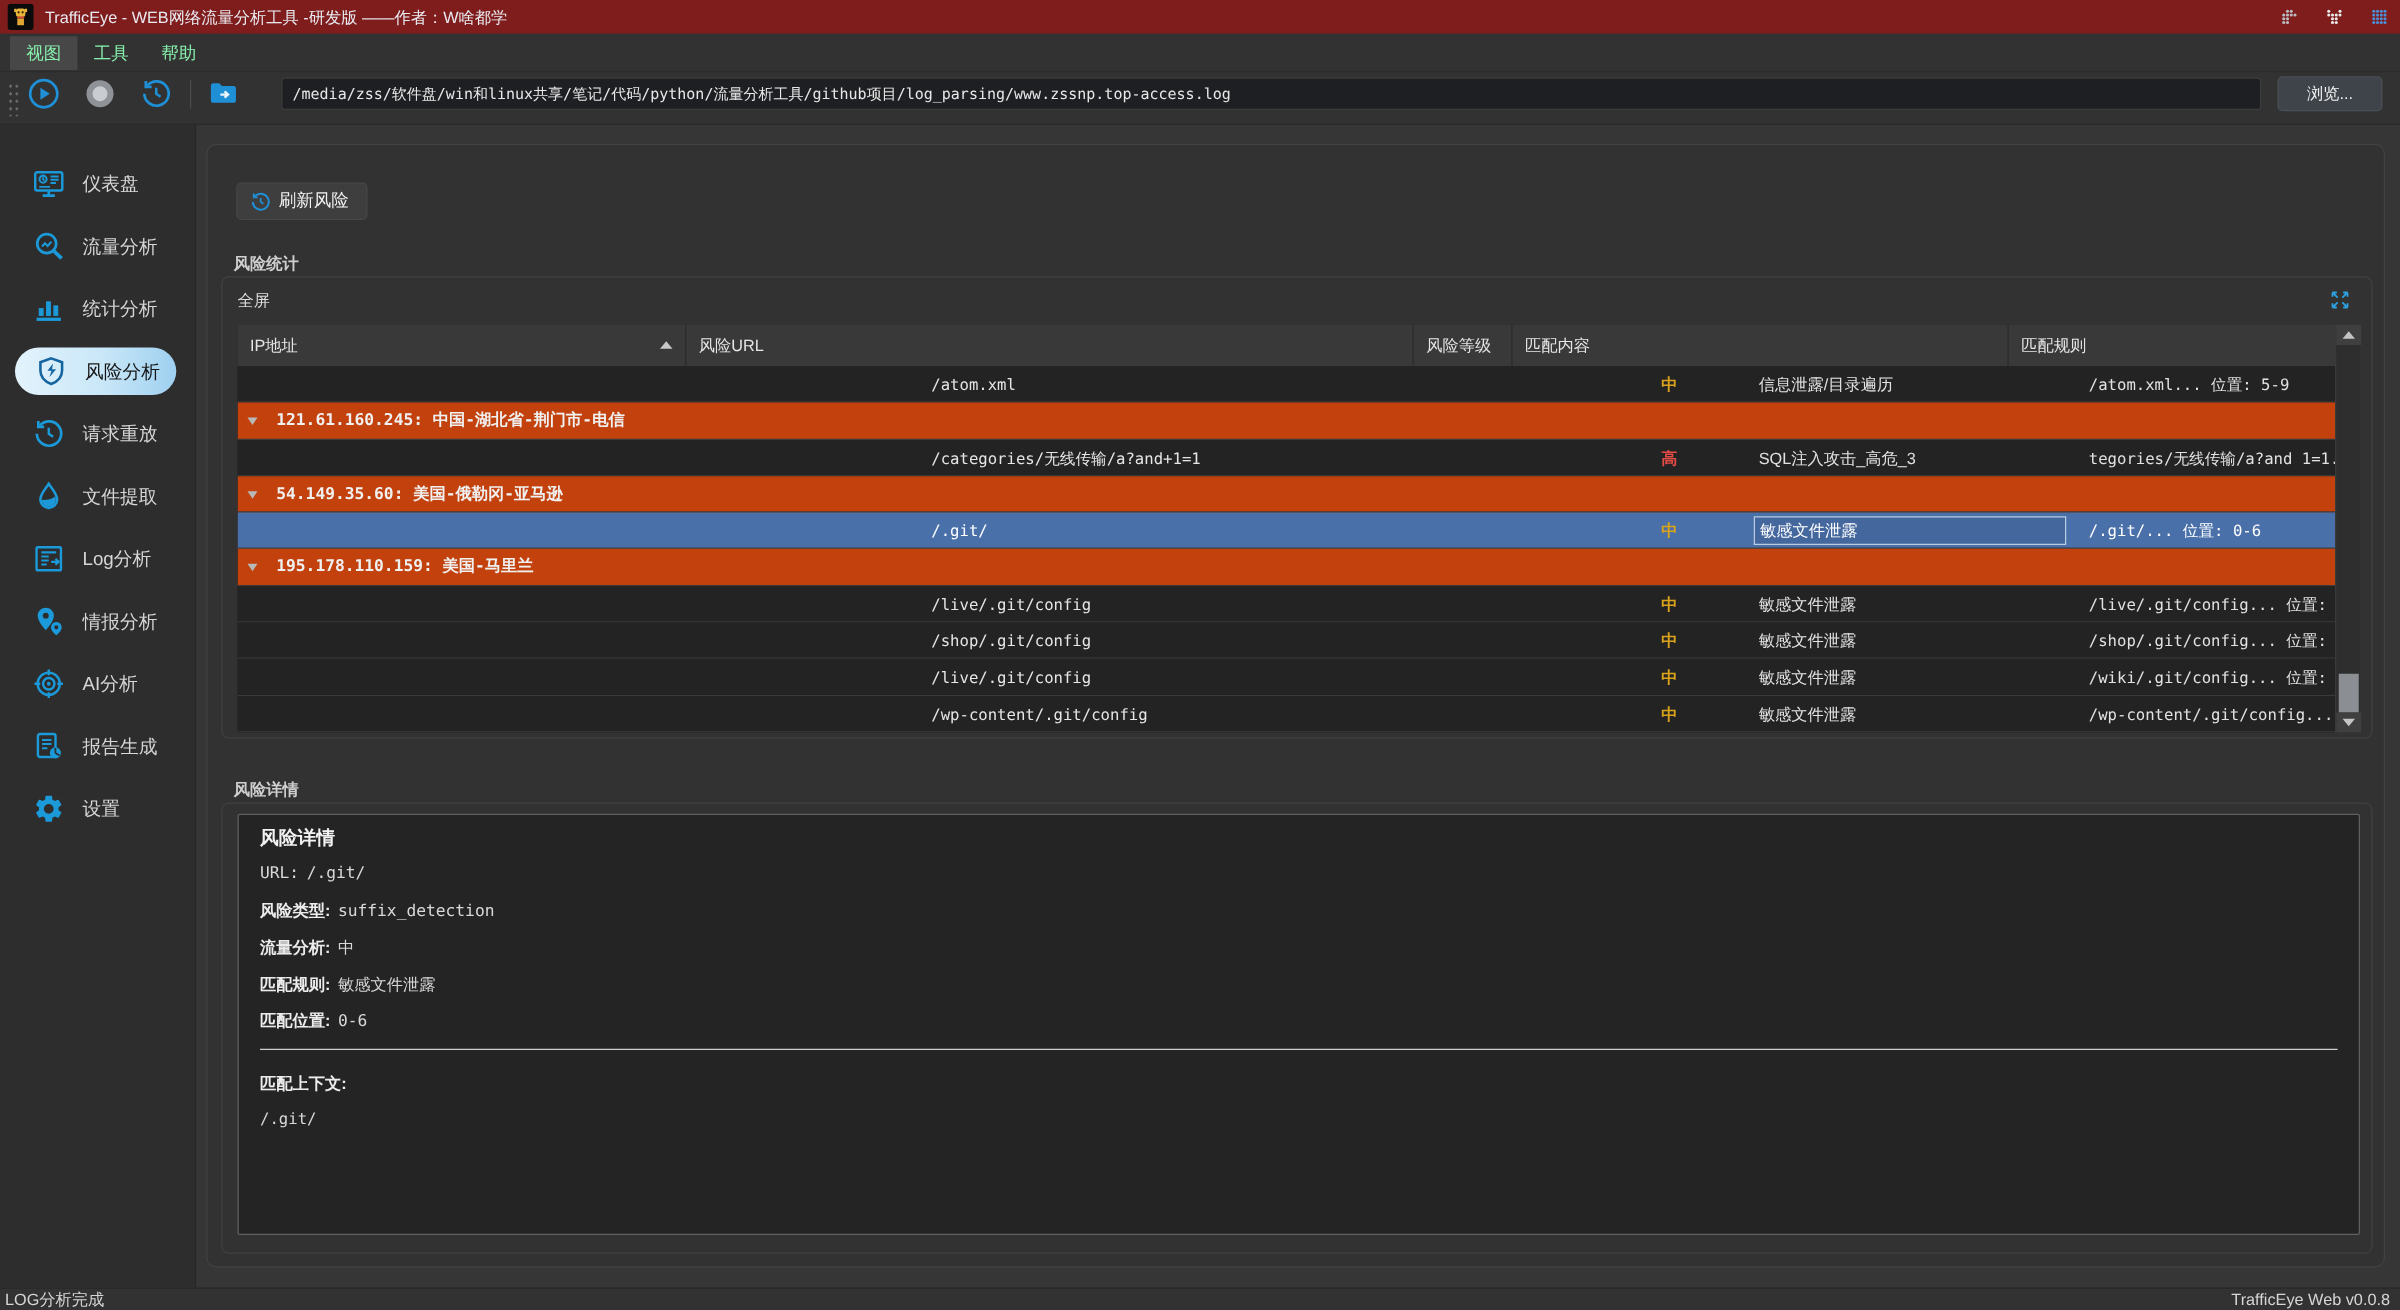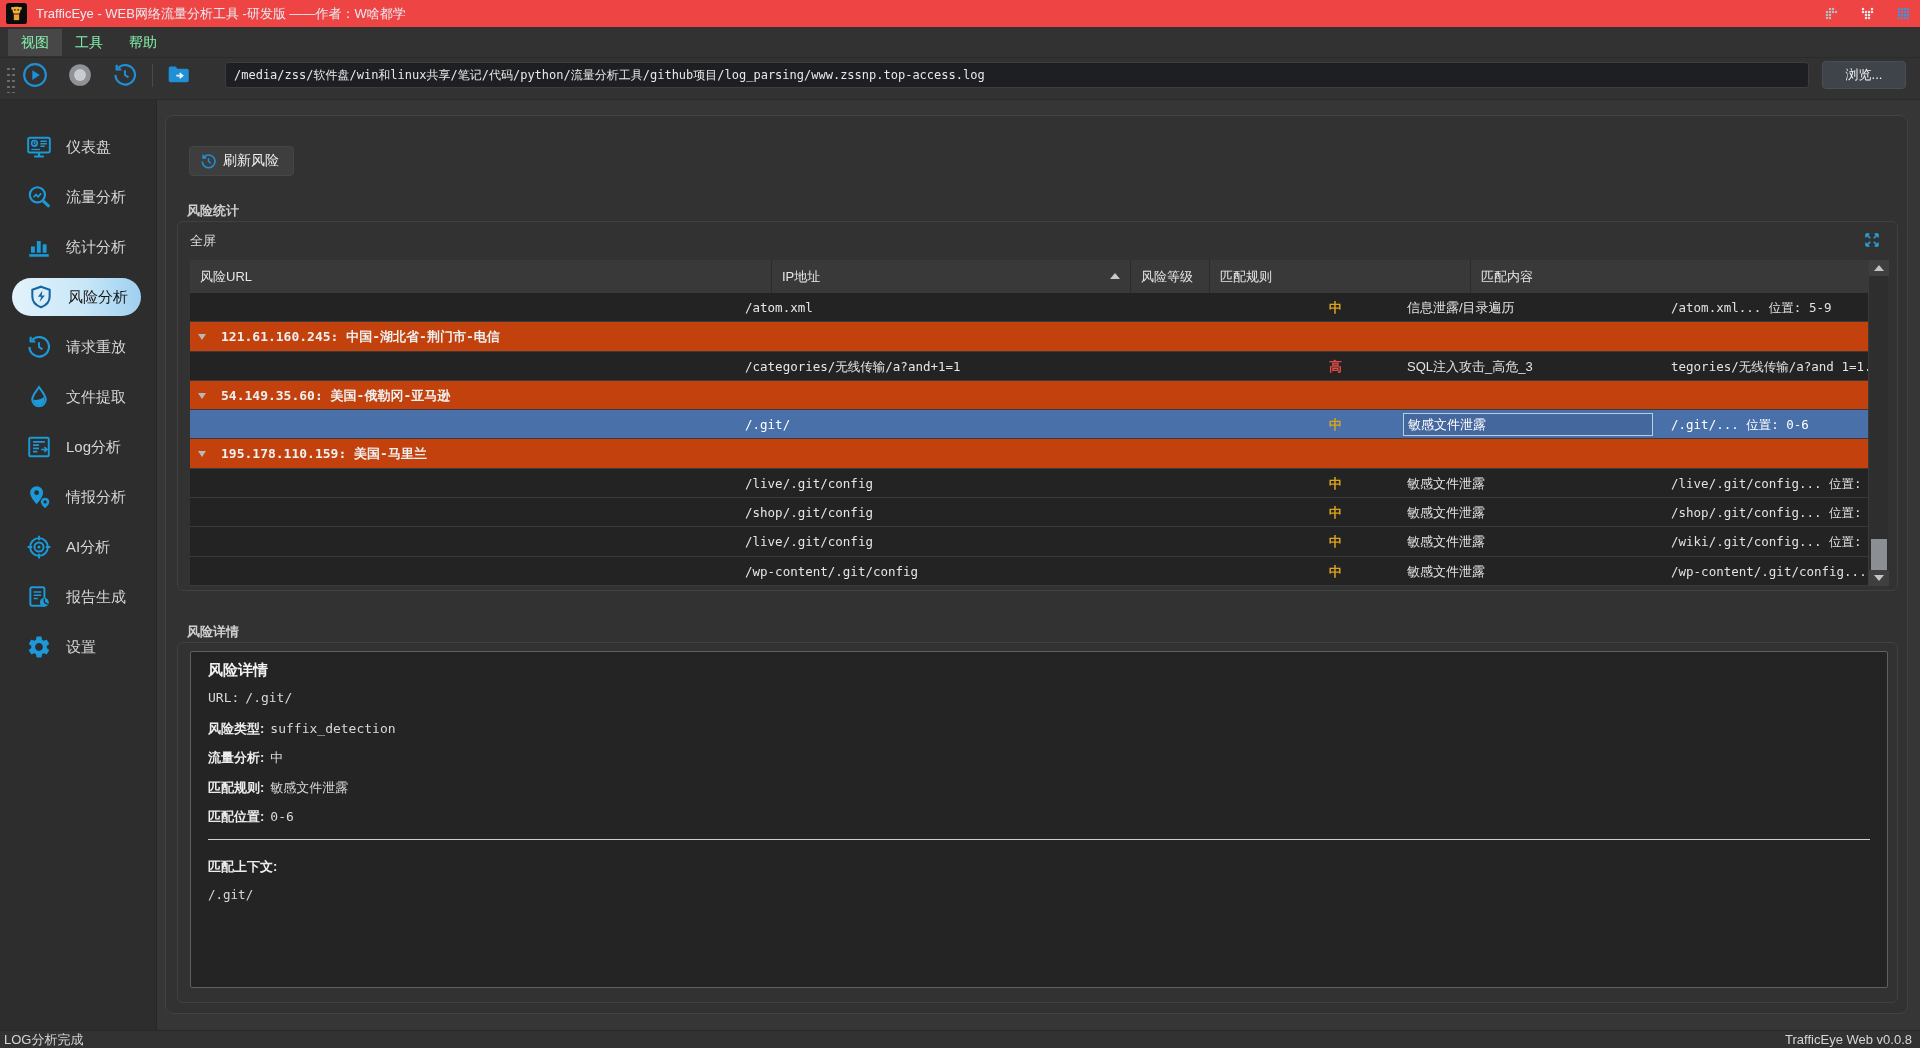--- a/index.html
+++ b/index.html
@@ -1,20 +1,20 @@
 <!DOCTYPE html>
 <html><head>
 <meta charset="utf-8">
 <style>
   * { margin:0; padding:0; box-sizing:border-box; }
   html,body { width:1920px; height:1048px; overflow:hidden; background:#363636;
     font-family:"Liberation Sans", sans-serif; }
 
   
-  .titlebar { position:absolute; left:0; top:0; width:1920px; height:27px; background:#ef4444; }
+  .titlebar { position:absolute; left:0; top:0; width:1920px; height:27px; background:#7f1d1d; }
   .app-icon { position:absolute; left:6px; top:3px; width:21px; height:21px; }
   .app-icon svg { width:21px; height:21px; display:block; }
   .title-text { position:absolute; left:36px; top:0; height:27px; line-height:27px;
     font-size:13px; color:#e9ebf1; }
   .win-controls { position:absolute; right:10px; top:7px; display:flex; gap:23px; }
   .win-ctl { width:13px; height:13px; cursor:pointer; }
   .win-ctl svg { width:13px; height:13px; display:block; }
 
   
   .menubar { position:absolute; left:0; top:27px; width:1920px; height:31px; background:#323232;
@@ -368,25 +368,25 @@
       <span class="gb-title">风险统计</span>
       <span class="fullscreen-label">全屏</span>
       <span class="expand-icon">
         <svg viewBox="0 0 24 24" fill="none" stroke="#2da2e2" stroke-width="1.9">
             <path d="M14.5 9.5L20 4M20 4h-4.6M20 4v4.6M9.5 9.5L4 4M4 4h4.6M4 4v4.6M14.5 14.5L20 20M20 20h-4.6M20 20v-4.6M9.5 14.5L4 20M4 20h4.6M4 20v-4.6"></path>
           </svg>
       </span>
 
       <div class="risk-table">
         <div class="thead">
+            <div class="th" style="width: 359px;">IP地址<span class="sort-asc"></span></div>
             <div class="th" style="width: 582px;">风险URL</div>
-            <div class="th" style="width: 359px;">IP地址<span class="sort-asc"></span></div>
             <div class="th" style="width: 79px;">风险等级</div>
+            <div class="th" style="width: 397px;">匹配内容</div>
             <div class="th" style="width: 261px;">匹配规则</div>
-            <div class="th" style="width: 397px;">匹配内容</div>
           </div>
         <div class="tbody">
             <div class="row data">
               <span class="cell c-url">/atom.xml</span>
               <span class="cell c-level lv-mid">中</span>
               <span class="cell c-rule">信息泄露/目录遍历</span>
               <span class="cell c-content">/atom.xml... 位置: 5-9</span>
             </div>
             <div class="row group">
               <span class="caret"></span>

